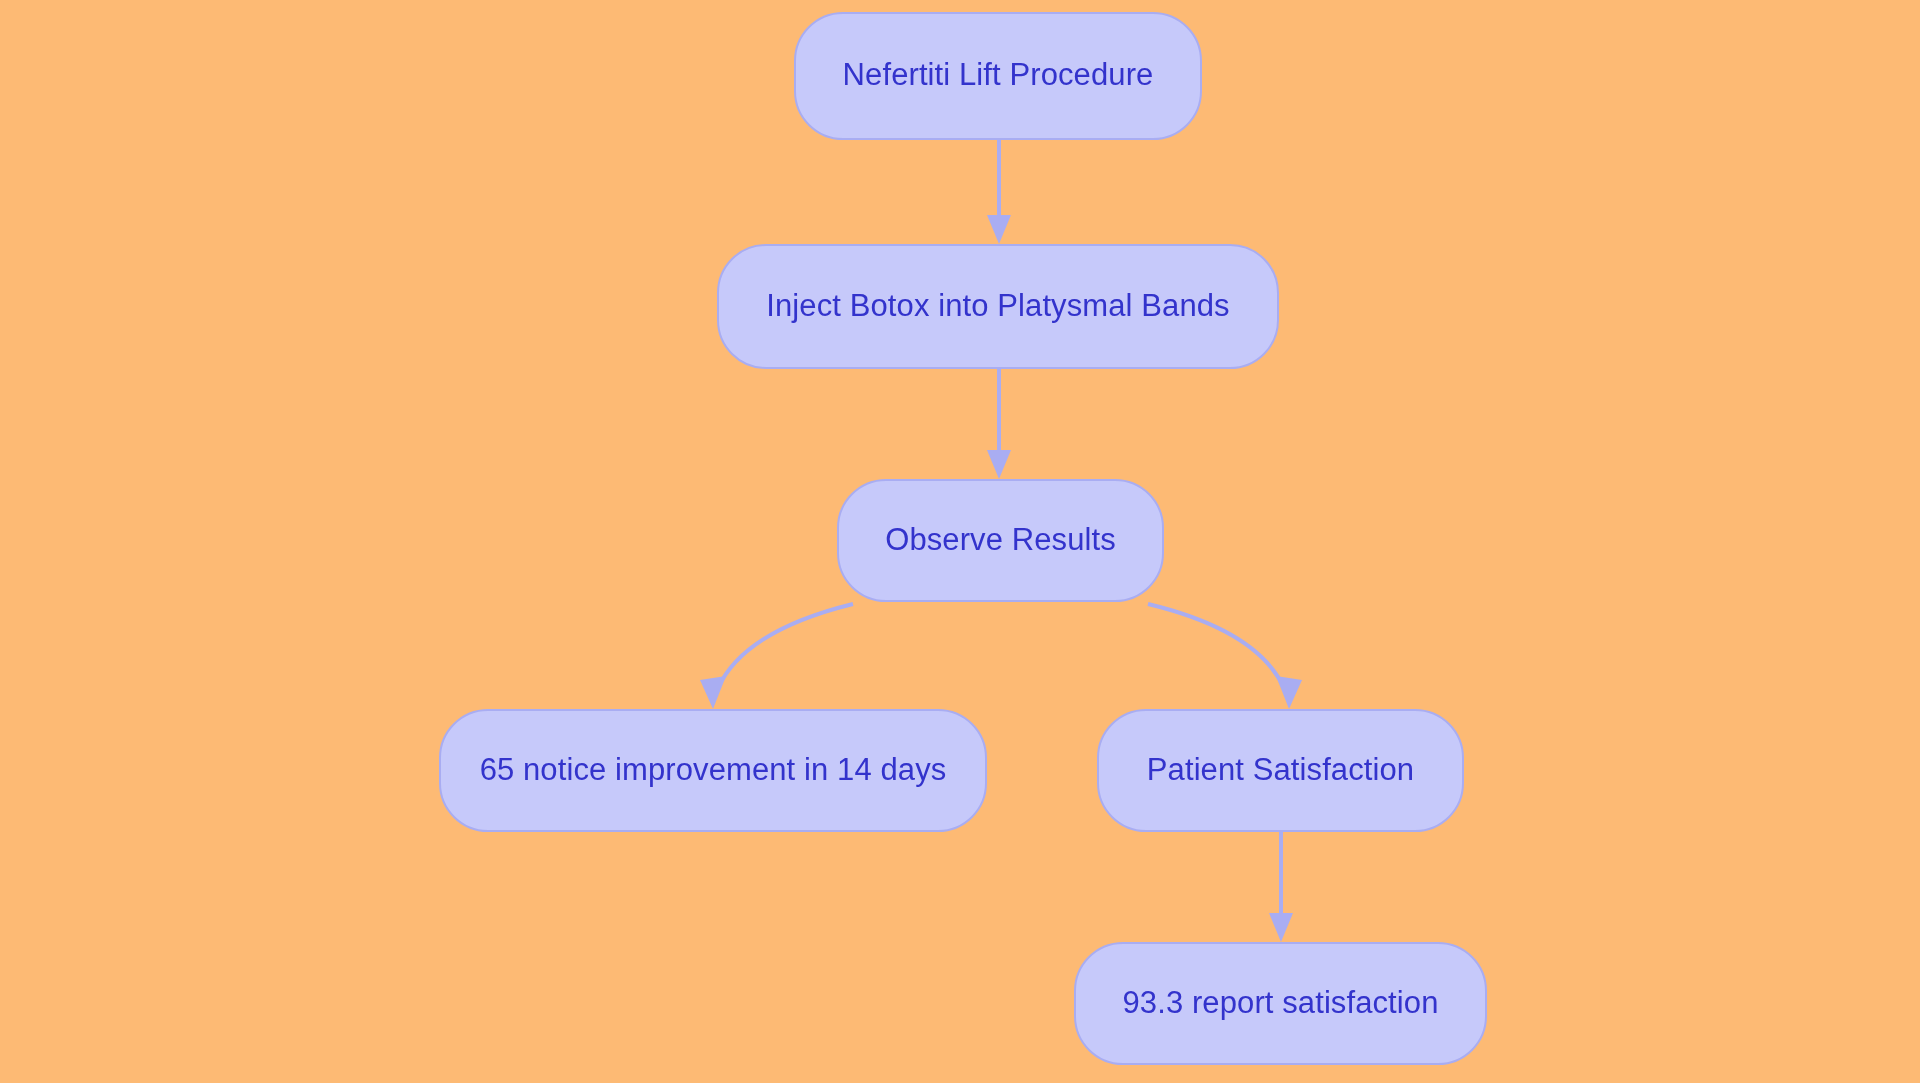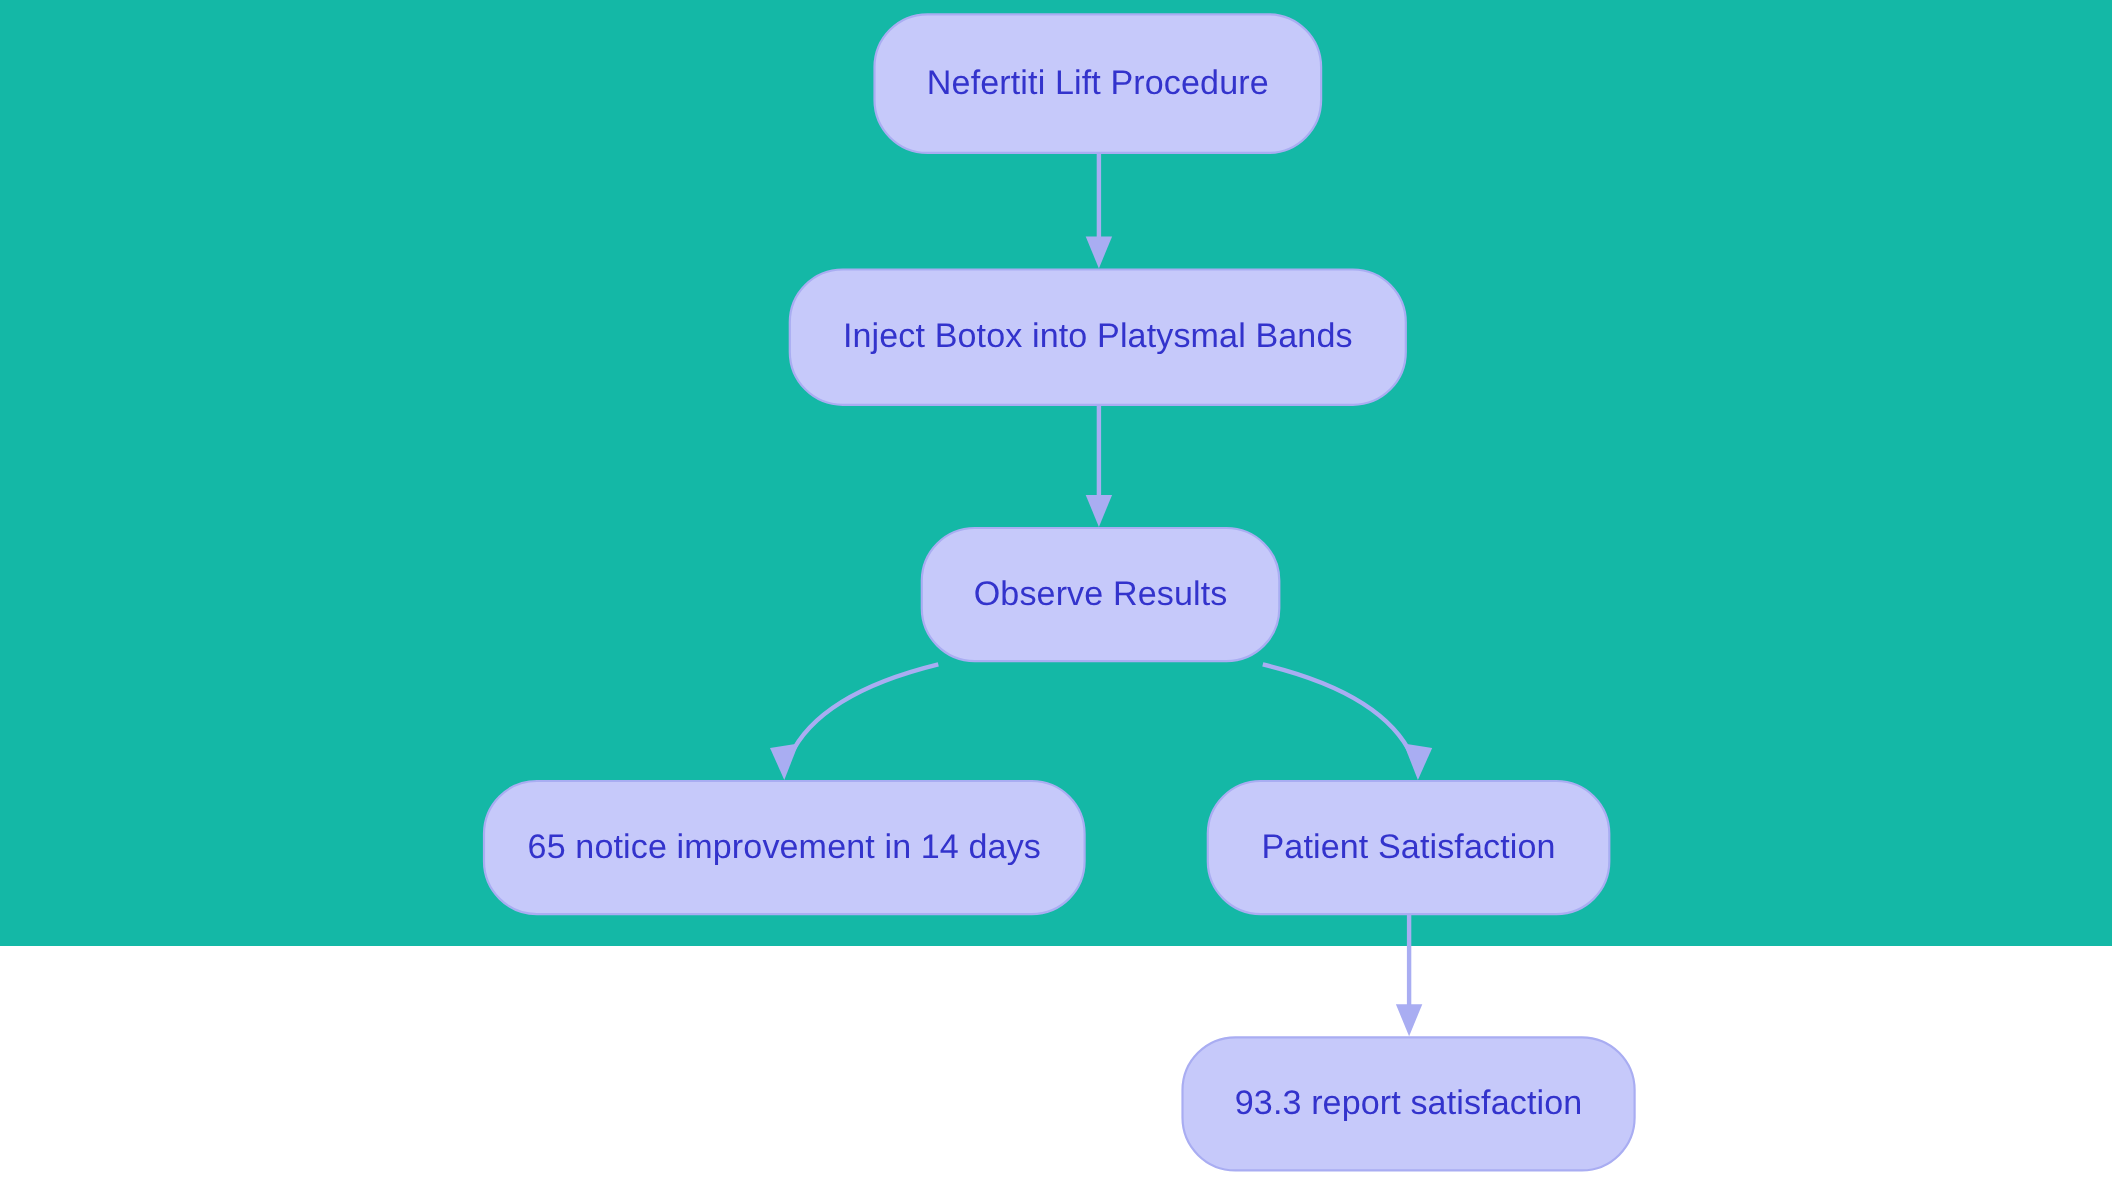--- a/index.html
+++ b/index.html
@@ -10,22 +10,22 @@
   }
   body {
     width: 1920px;
     height: 1083px;
     overflow: hidden;
     font-family: "Liberation Sans", sans-serif;
   }
   #flowchart-canvas {
     position: relative;
     width: 1920px;
-    height: 860px;
-    background: #14b8a6;
+    height: 1083px;
+    background: #fdba74;
   }
   #flow-svg {
     position: absolute;
     top: 0;
     left: 0;
     width: 1920px;
     height: 1083px;
     display: block;
   }
   .node-shape {

